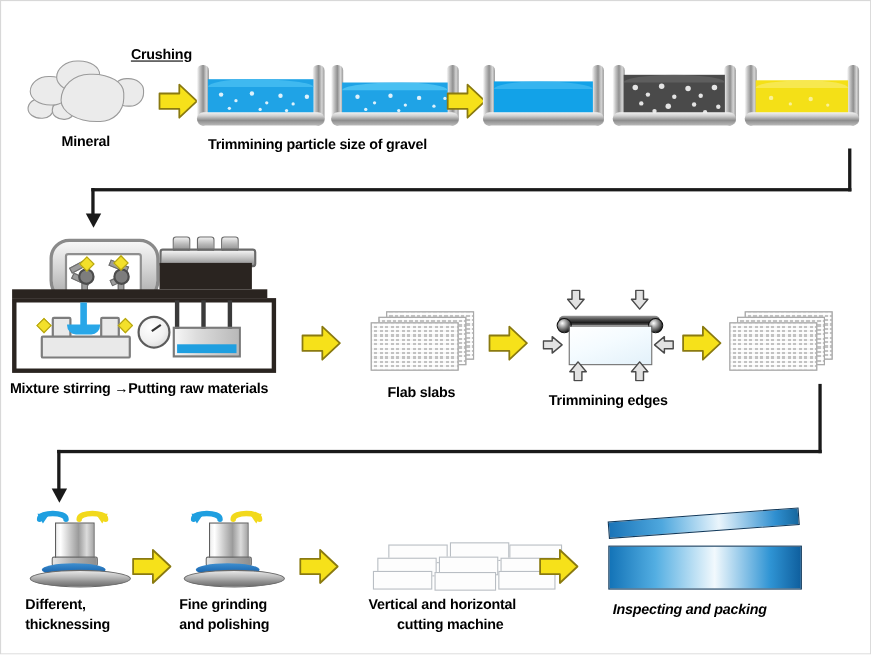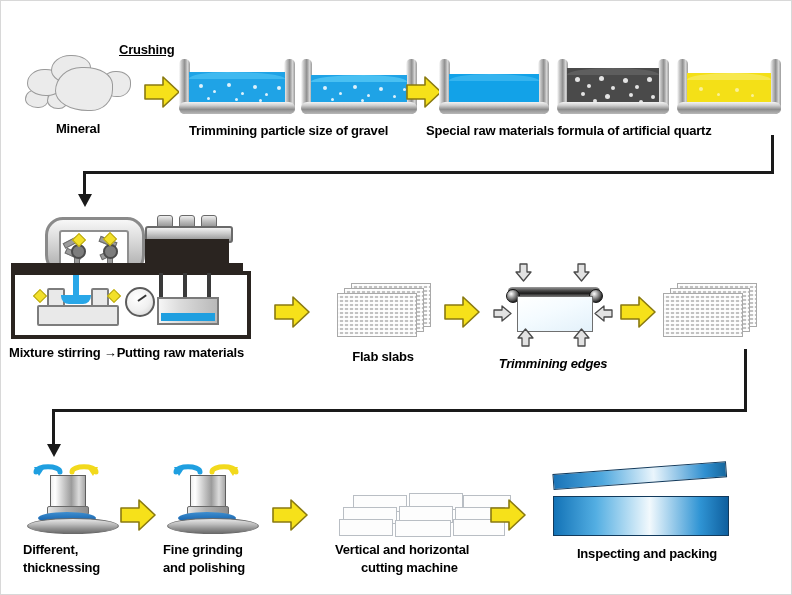--- a/index.html
+++ b/index.html
@@ -276,21 +276,20 @@
     <div class="fill" style="height:32px;background:#f4e017;">
       <div class="top" style="background:#f7e84f;border-radius:55% 45% 0 0/100% 100% 0 0;"></div>
       <span class="speck" style="left:12px;top:14px;width:4px;height:4px;opacity:.55;"></span>
       <span class="speck" style="left:30px;top:20px;width:3px;height:3px;opacity:.55;"></span>
       <span class="speck" style="left:48px;top:15px;width:4px;height:4px;opacity:.55;"></span>
       <span class="speck" style="left:64px;top:21px;width:3px;height:3px;opacity:.55;"></span>
     </div>
     <div class="base"></div>
   </div>
 
-  <div class="lbl" style="left:425px;top:122px;">Special raw materials formula of artificial quartz</div>
 
   <div class="conn" style="left:770px;top:134px;width:3px;height:39px;"></div>
   <div class="conn" style="left:82px;top:170px;width:691px;height:3px;"></div>
   <div class="conn" style="left:82px;top:170px;width:3px;height:24px;"></div>
   <div class="connhead" style="left:76.5px;top:193px;"></div>
 
   <div class="mach" style="left:10px;top:212px;width:256px;height:120px;">
 
     <div class="mbowl" style="left:34px;top:4px;width:94px;height:54px;"></div>
     <div class="mbowl-in" style="left:48px;top:17px;width:66px;height:40px;"></div>
@@ -392,21 +391,21 @@
       <svg width="17" height="19" viewBox="0 0 17 19">
         <polygon points="5,18 12,18 12,10 16,10 8.5,1 1,10 5,10" fill="#e2e2e2" stroke="#4a4a4a" stroke-width="1.3" stroke-linejoin="round"></polygon>
       </svg>
     </div>
     <div class="garrow" style="left:80px;top:65px;">
       <svg width="17" height="19" viewBox="0 0 17 19">
         <polygon points="5,18 12,18 12,10 16,10 8.5,1 1,10 5,10" fill="#e2e2e2" stroke="#4a4a4a" stroke-width="1.3" stroke-linejoin="round"></polygon>
       </svg>
     </div>
   </div>
-  <div class="lbl c" style="left:490px;top:355px;width:124px;font-style:italic;">Trimmining edges</div>
+  <div class="lbl c" style="left:490px;top:355px;width:124px;">Trimmining edges</div>
 
   <div class="arrow" style="left:618px;top:292px;width:38px;height:38px;">
     <svg width="38" height="38" viewBox="0 0 38 38">
       <polygon points="2,12 20,12 20,4 36,19 20,34 20,26 2,26" fill="#f6e11a" stroke="#8a7a10" stroke-width="1.6" stroke-linejoin="round"></polygon>
     </svg>
   </div>
 
   <div class="slabstack" style="left:662px;top:282px;width:92px;height:58px;">
     <div class="slabsheet" style="left:14px;top:0px;width:78px;height:42px;"></div>
     <div class="slabsheet" style="left:7px;top:5px;width:78px;height:42px;"></div>
@@ -491,15 +490,15 @@
       <polygon points="2,12 20,12 20,4 36,19 20,34 20,26 2,26" fill="#f6e11a" stroke="#8a7a10" stroke-width="1.6" stroke-linejoin="round"></polygon>
     </svg>
   </div>
 
   <div style="position:absolute;left:552px;top:473px;width:178px;height:62px;">
     <div class="fslab" style="left:0px;top:0px;width:172px;height:14px;transform:rotate(-4.2deg);transform-origin:left center;
                 background:linear-gradient(90deg,#1a74b8 0%,#4fa8de 28%,#eaf5fc 58%,#2f8fd0 88%,#17689f 100%);"></div>
     <div class="fslab" style="left:0px;top:22px;width:174px;height:38px;
                 background:linear-gradient(90deg,#1373b7 0%,#53aee2 24%,#f2f9fd 55%,#2f94d4 84%,#0f5f9e 100%);"></div>
   </div>
-  <div class="lbl c" style="left:556px;top:545px;width:180px;">Inspecting and packing</div>
+  <div class="lbl c" style="left:536px;top:545px;width:180px;font-style:italic;">Inspecting and packing</div>
 
 </div>
 
 </body></html>

